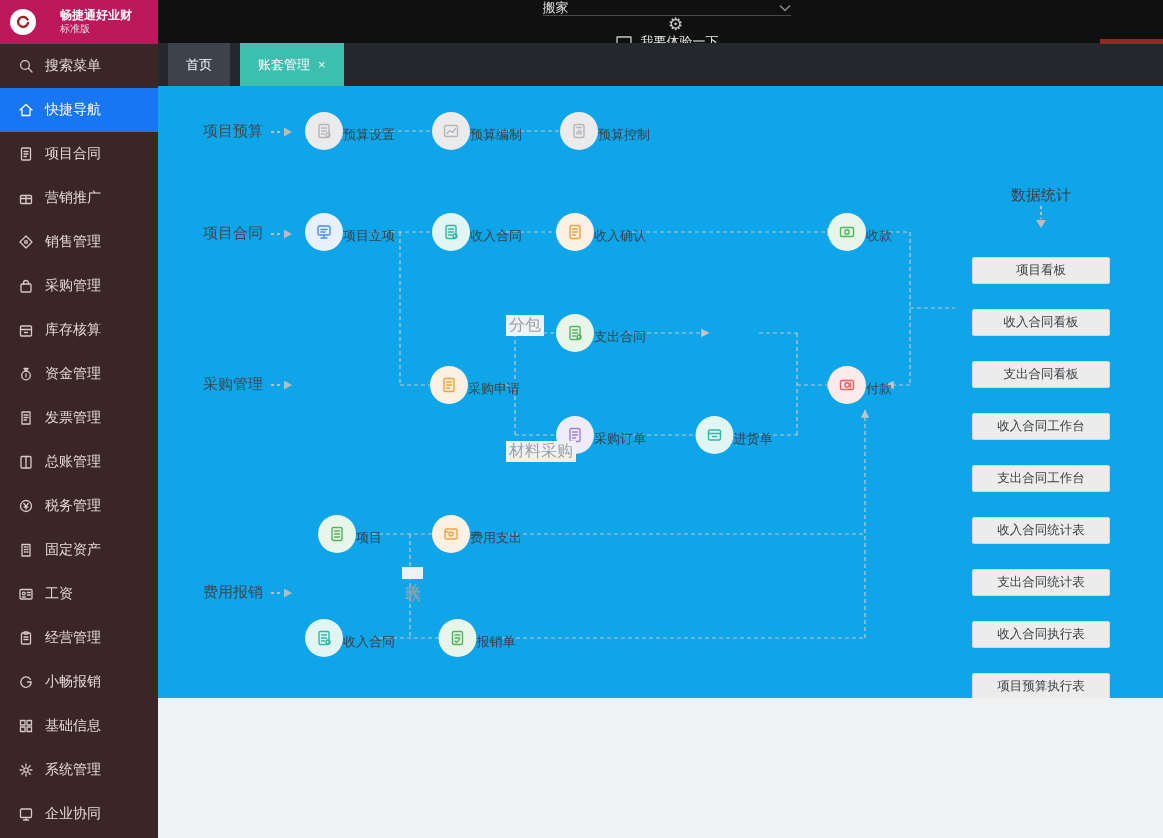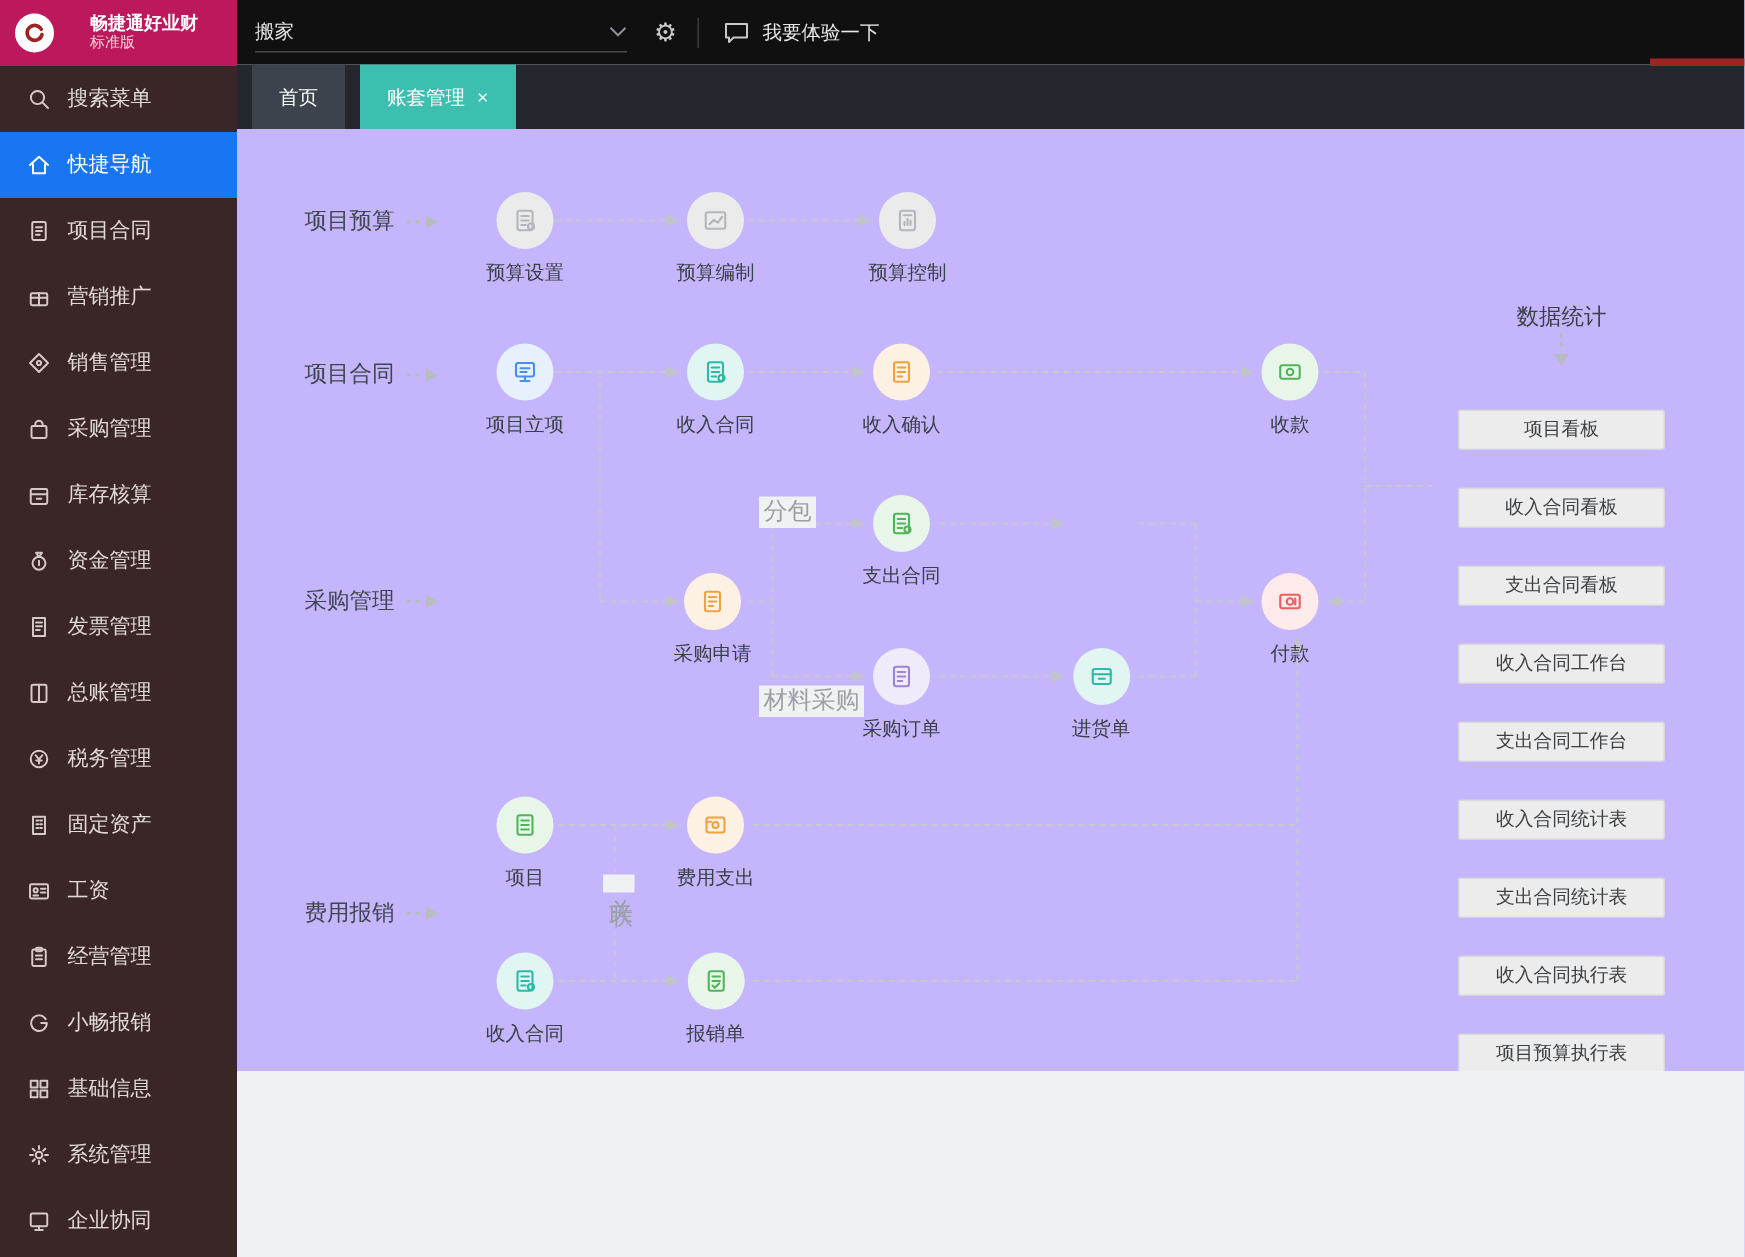--- a/index.html
+++ b/index.html
@@ -14,44 +14,44 @@
   .logo-text { display:flex; flex-direction:column; line-height:1.15; }
   .logo-title { color:#fff; font-size:12px; font-weight:bold; white-space:nowrap; }
   .logo-sub { color:#e8d6d6; font-size:10px; }
   .side-menu { position:absolute; top:44px; left:0; right:0; bottom:0; }
   .side-item { display:flex; align-items:center; height:44px; padding-left:18px; gap:11px; color:#e3d8d8; font-size:14px; cursor:pointer; }
   .side-item svg { flex:0 0 auto; stroke:#d8caca; fill:none; stroke-width:1.3; stroke-linecap:round; stroke-linejoin:round; }
   .side-item.active { background:#1876f2; color:#fff; }
   .side-item.active svg { stroke:#fff; }
 
   
-  .topbar { position:absolute; left:158px; top:0; width:1005px; height:43px; background:#101010; display:flex; align-items:center; padding-left:12px; z-index:4; }
+  .topbar { position:absolute; left:158px; top:0; width:1005px; height:43px; background:#101010; display:flex; align-items:center; padding-left:12px; z-index:4;flex-direction:column; }
   .search-box { display:flex; align-items:center; width:248px; border-bottom:1px solid #4a4a4a; height:26px; gap:6px; }
   .search-box input { flex:1; background:transparent; border:none; outline:none; color:#e8e8e8; font-size:13px; font-family:inherit; }
   .chev { width:12px; height:8px; flex:0 0 auto; }
   .topbar-gear { margin-left:18px; color:#c9c9c9; font-size:17px; line-height:1; cursor:pointer; }
   .topbar-divider { width:1px; height:20px; background:#3a3a3a; margin:0 16px 0 14px; }
   .experience { display:flex; align-items:center; gap:8px; color:#e8e8e8; font-size:13px; cursor:pointer; }
   .red-strip { position:absolute; right:0; top:39px; width:63px; height:5px; background:#9e2424; z-index:6; }
 
   
   .tabbar { position:absolute; left:158px; top:43px; width:1005px; height:43px; background:#24272d; display:flex; align-items:stretch; padding-left:10px; gap:10px; z-index:4; }
   .tab { display:flex; align-items:center; padding:0 18px; font-size:13px; color:#fff; cursor:pointer; }
   .tab-home { background:#3d434c; }
   .tab-active { background:#3cbfae; gap:8px; }
   .tab-close { font-size:13px; color:#eafaf7; cursor:pointer; }
 
   
-  .content { position:absolute; left:158px; top:86px; width:1005px; height:628px; background:#c4b5fd; overflow:hidden; }
+  .content { position:absolute; left:158px; top:70px; width:1005px; height:628px; background:#0ea5e9; overflow:hidden; }
   .connectors { position:absolute; left:0; top:0; z-index:1; }
 
   .row-label { position:absolute; display:flex; align-items:center; gap:8px; font-size:15px; color:#40464d; z-index:2; }
   .row-label .txt { white-space:nowrap; }
 
-  .node { position:absolute; display:flex; flex-direction:column; align-items:center; transform:translateX(-50%); z-index:2; cursor:pointer; }
+  .node { position:absolute; display:flex; align-items:center; transform:translateX(-50%); z-index:2; cursor:pointer; }
   .node-circle { width:38px; height:38px; border-radius:50%; display:flex; align-items:center; justify-content:center; }
   .node-circle svg { stroke:currentColor; fill:none; stroke-width:1.4; stroke-linecap:round; stroke-linejoin:round; }
   .node-label { margin-top:7px; font-size:13px; color:#3a3f45; white-space:nowrap; }
   .c-gray   { background:#ebebec; color:#b3b6ba; }
   .c-blue   { background:#e7f0fd; color:#4a8df0; }
   .c-teal   { background:#e1f5f2; color:#2cb9a8; }
   .c-orange { background:#fdf1e3; color:#f0a23e; }
   .c-green  { background:#e8f6e9; color:#51b45b; }
   .c-purple { background:#f0ebfa; color:#9b82d8; }
   .c-red    { background:#fdeaea; color:#e86060; }

